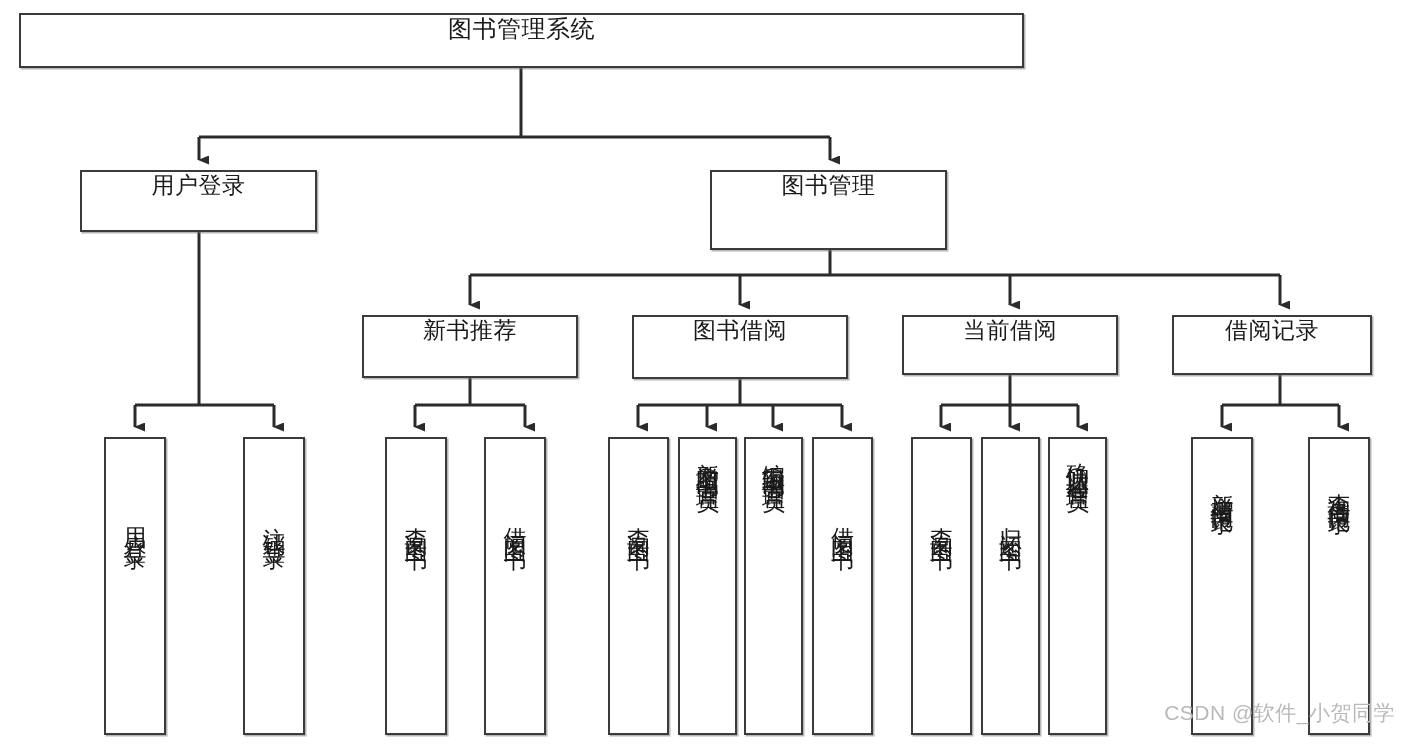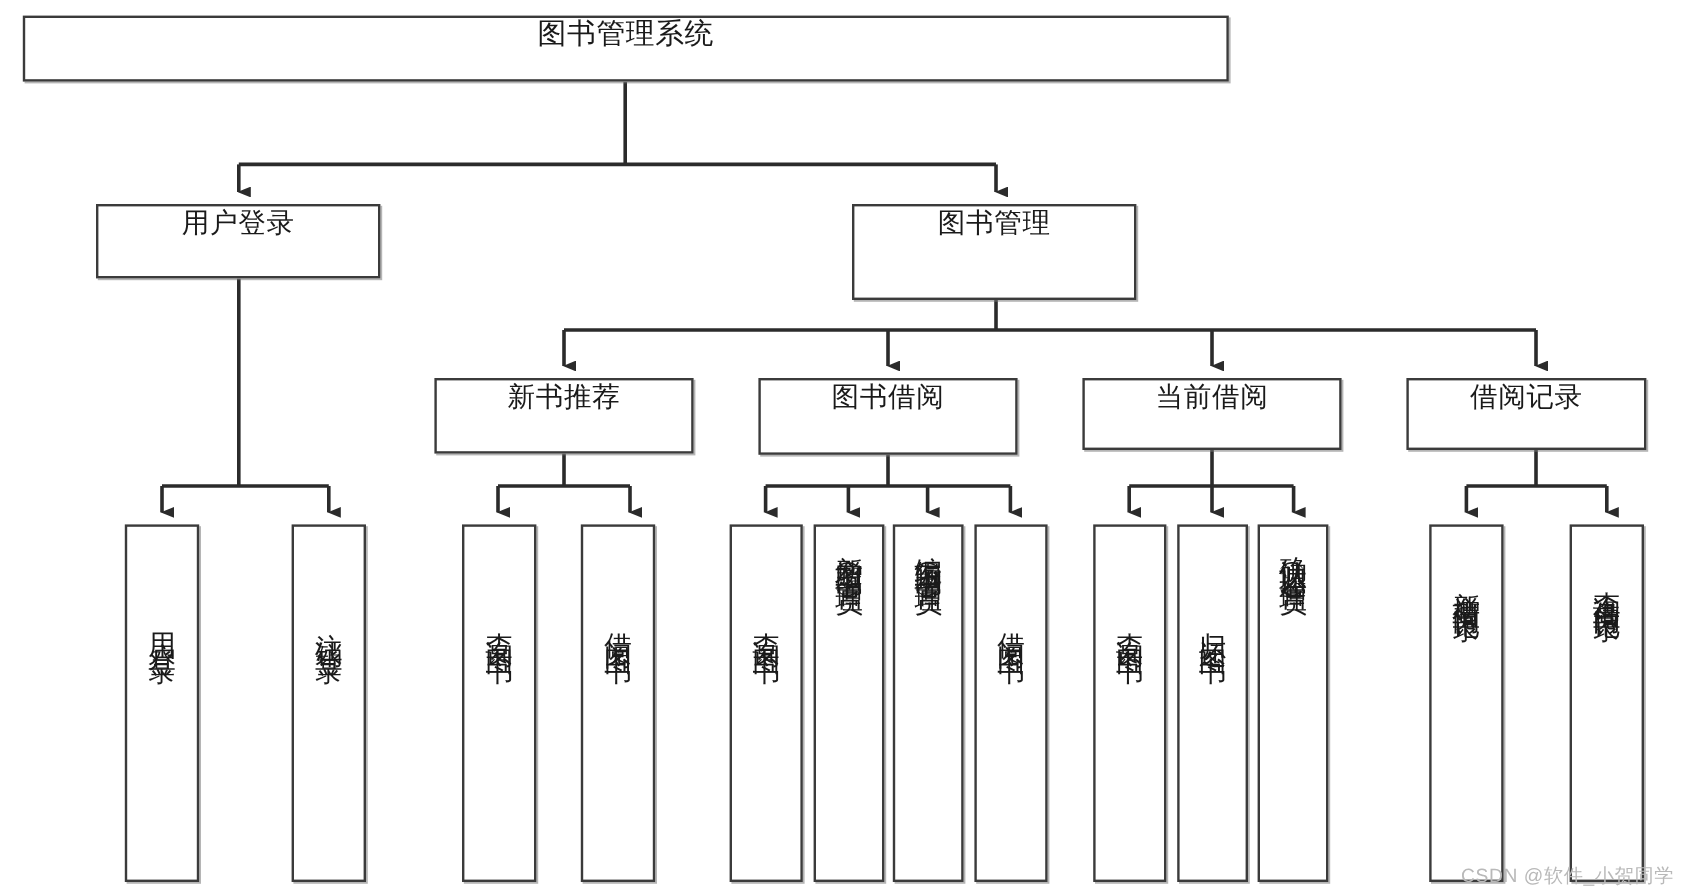--- a/index.html
+++ b/index.html
@@ -46,22 +46,22 @@
     font-size:23px;
     line-height:1;
     letter-spacing:7px;
     white-space:nowrap;
   }
   .v-node.tall .txt{letter-spacing:4px;}
 
   #watermark{
     position:absolute;
     right:10px;
-    bottom:6px;
-    font-size:16px;
+    bottom:20px;
+    font-size:21px;
     color:#b9b9b9;
     letter-spacing:.5px;
     white-space:nowrap;
     pointer-events:none;
   }
 </style>
 </head>
 <body>
 
 <div id="stage">

